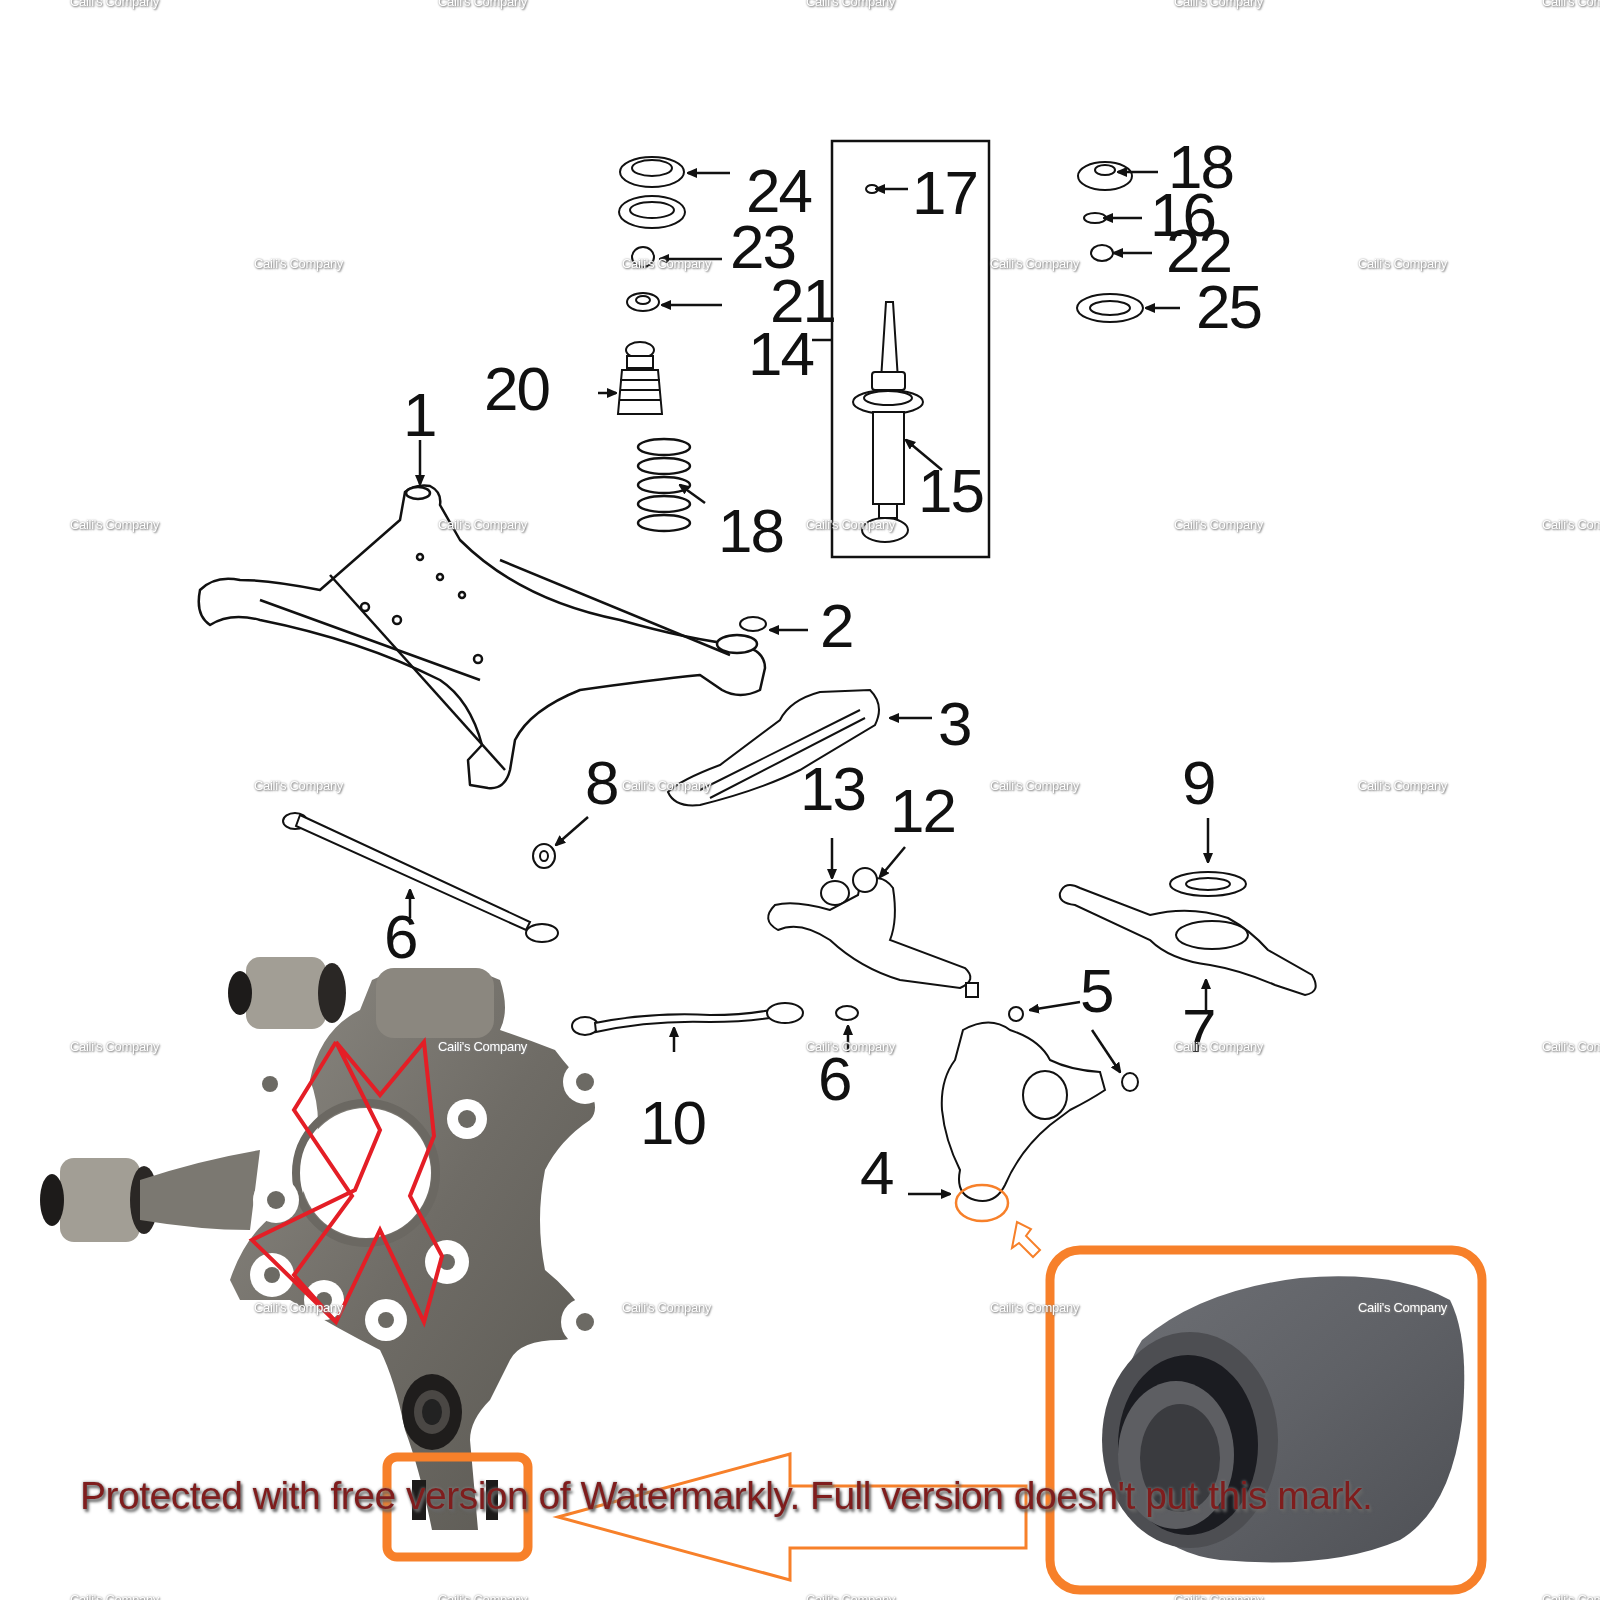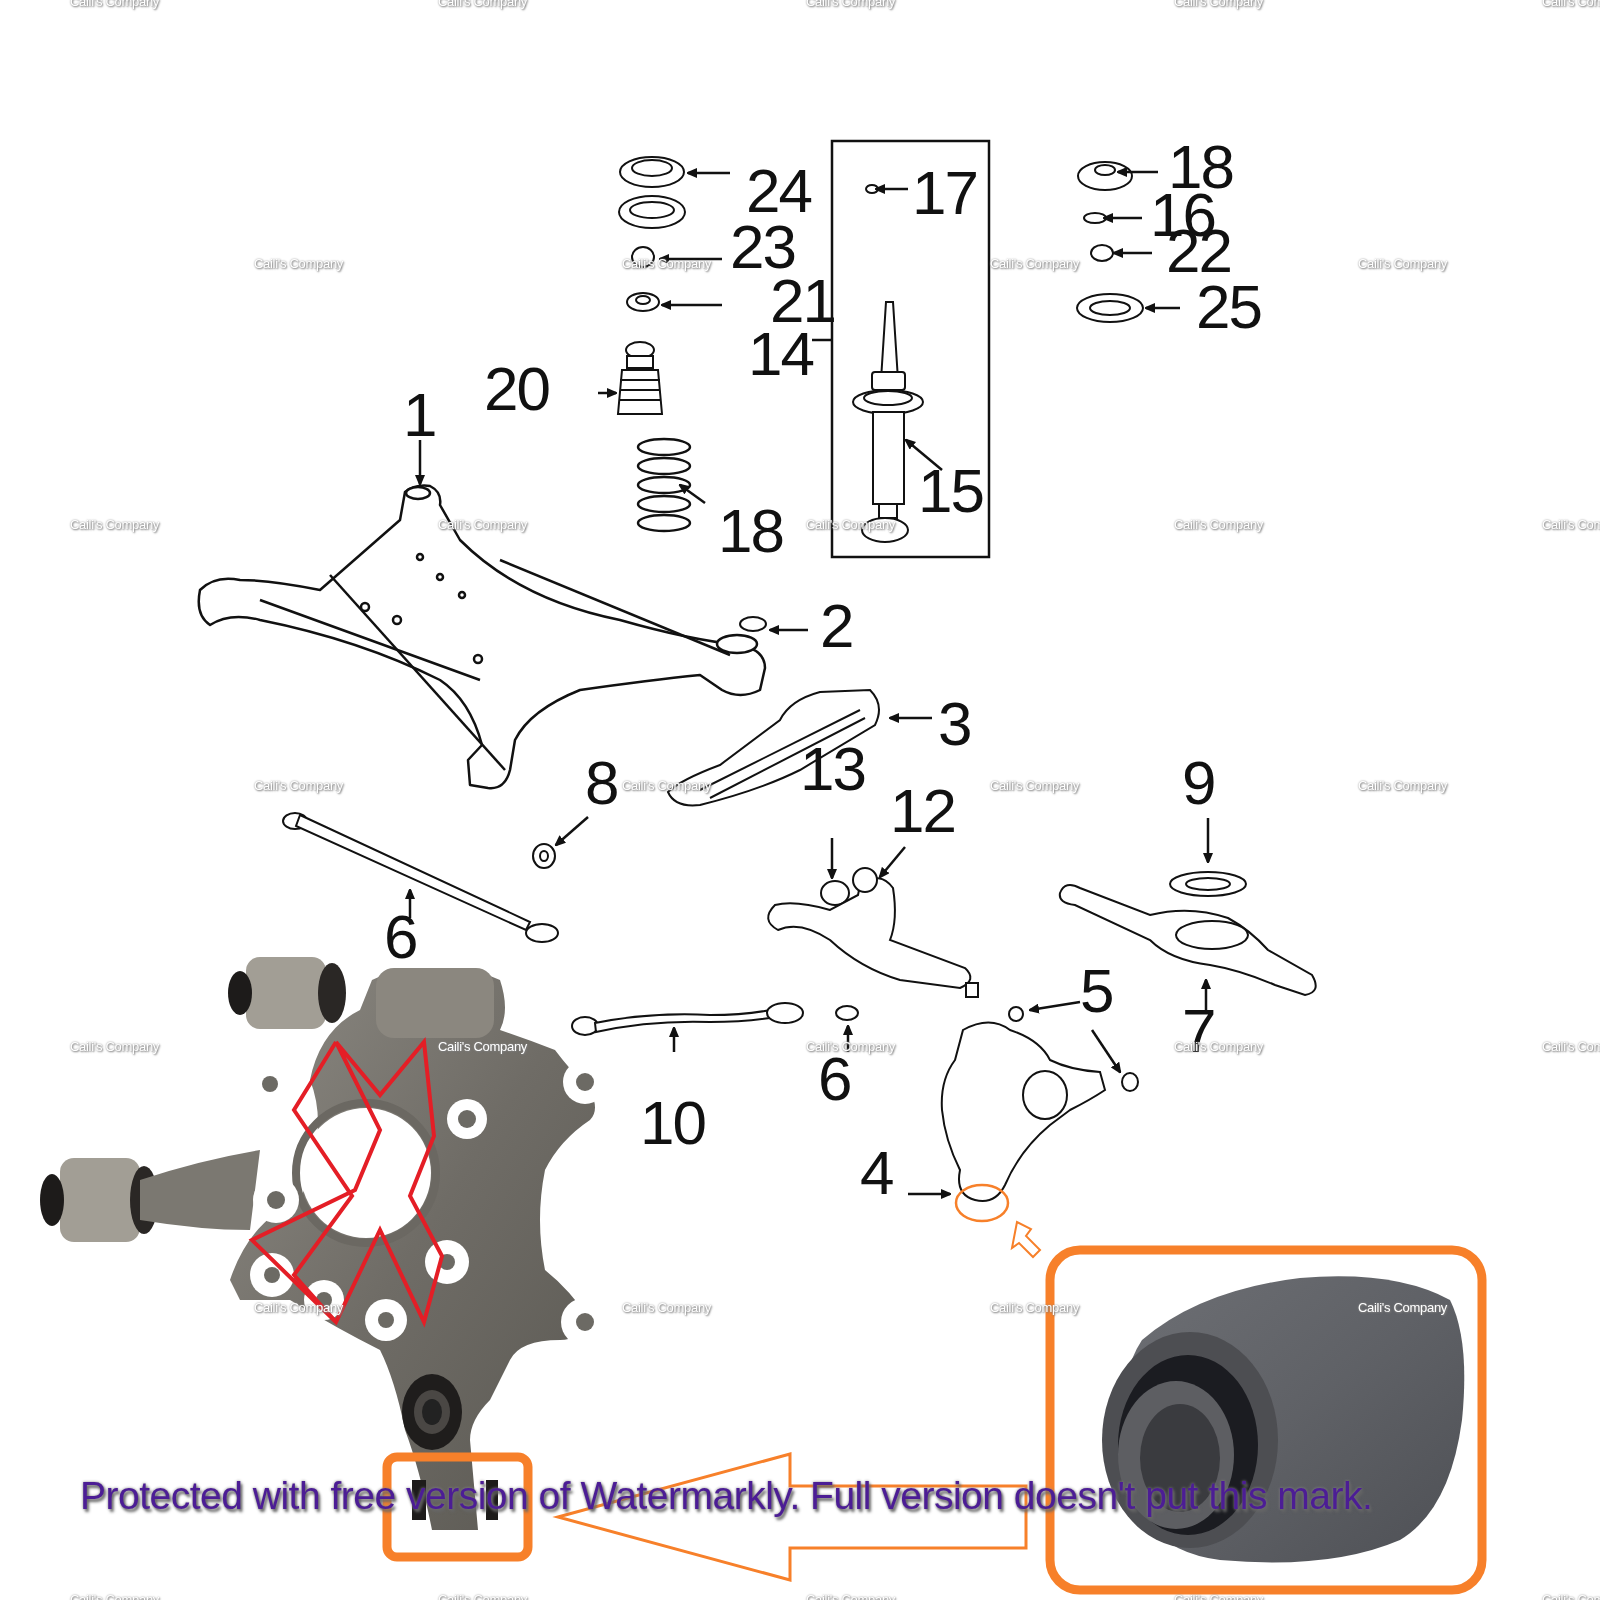--- a/index.html
+++ b/index.html
@@ -1,20 +1,20 @@
 <!DOCTYPE html>
 <html><head>
 <meta charset="utf-8">
 <style>
   html,body{margin:0;padding:0;background:#ffffff;}
   body{width:1600px;height:1600px;position:relative;overflow:hidden;font-family:"Liberation Sans",sans-serif;}
   #canvas{position:absolute;left:0;top:0;width:1600px;height:1600px;}
   .callout{position:absolute;font-family:"Liberation Sans",sans-serif;color:#111;font-size:62px;line-height:1;letter-spacing:-2px;}
   .wm{position:absolute;font-family:"Liberation Sans",sans-serif;font-size:13px;color:#fff;text-shadow:1px 1px 2px #777,0 0 2px #999;white-space:nowrap;letter-spacing:-0.3px;}
-  .big-wm{position:absolute;left:80px;top:1474px;width:1440px;font-family:"Liberation Sans",sans-serif;font-size:39px;color:#4c1d95;text-shadow:2px 3px 3px #666,0 0 3px #888;white-space:nowrap;letter-spacing:-0.5px;}
+  .big-wm{position:absolute;left:80px;top:1474px;width:1440px;font-family:"Liberation Sans",sans-serif;font-size:39px;color:#7f1d1d;text-shadow:2px 3px 3px #666,0 0 3px #888;white-space:nowrap;letter-spacing:-0.5px;}
 </style>
 </head>
 <body>
 
 <svg id="canvas" width="1600" height="1600" viewBox="0 0 1600 1600" xmlns="http://www.w3.org/2000/svg">
   <defs>
     <marker id="ah" markerWidth="10" markerHeight="10" refX="9" refY="5" orient="auto" markerUnits="userSpaceOnUse">
       <path d="M0,0 L12,5 L0,10 z" fill="#111"></path>
     </marker>
     <radialGradient id="metal" cx="45%" cy="40%" r="65%">
@@ -263,21 +263,21 @@
 <div class="callout" style="left:938px;top:693px;">3</div>
 <div class="callout" style="left:860px;top:1142px;">4</div>
 <div class="callout" style="left:1080px;top:960px;">5</div>
 <div class="callout" style="left:384px;top:906px;">6</div>
 <div class="callout" style="left:1182px;top:1000px;">7</div>
 <div class="callout" style="left:585px;top:752px;">8</div>
 <div class="callout" style="left:1182px;top:752px;">9</div>
 <div class="callout" style="left:640px;top:1048px;margin-top:44px;">10</div>
 <div class="callout" style="left:818px;top:1048px;">6</div>
 <div class="callout" style="left:890px;top:780px;">12</div>
-<div class="callout" style="left:800px;top:738px;">13</div>
+<div class="callout" style="left:800px;top:758px;">13</div>
 <div class="callout" style="left:748px;top:323px;">14</div>
 <div class="callout" style="left:918px;top:460px;">15</div>
 <div class="callout" style="left:1150px;top:184px;">16</div>
 <div class="callout" style="left:912px;top:162px;">17</div>
 <div class="callout" style="left:1168px;top:136px;">18</div>
 <div class="callout" style="left:718px;top:500px;">18</div>
 <div class="callout" style="left:484px;top:358px;">20</div>
 <div class="callout" style="left:726px;top:270px;margin-left:44px;">21</div>
 <div class="callout" style="left:1166px;top:220px;">22</div>
 <div class="callout" style="left:730px;top:216px;">23</div>

